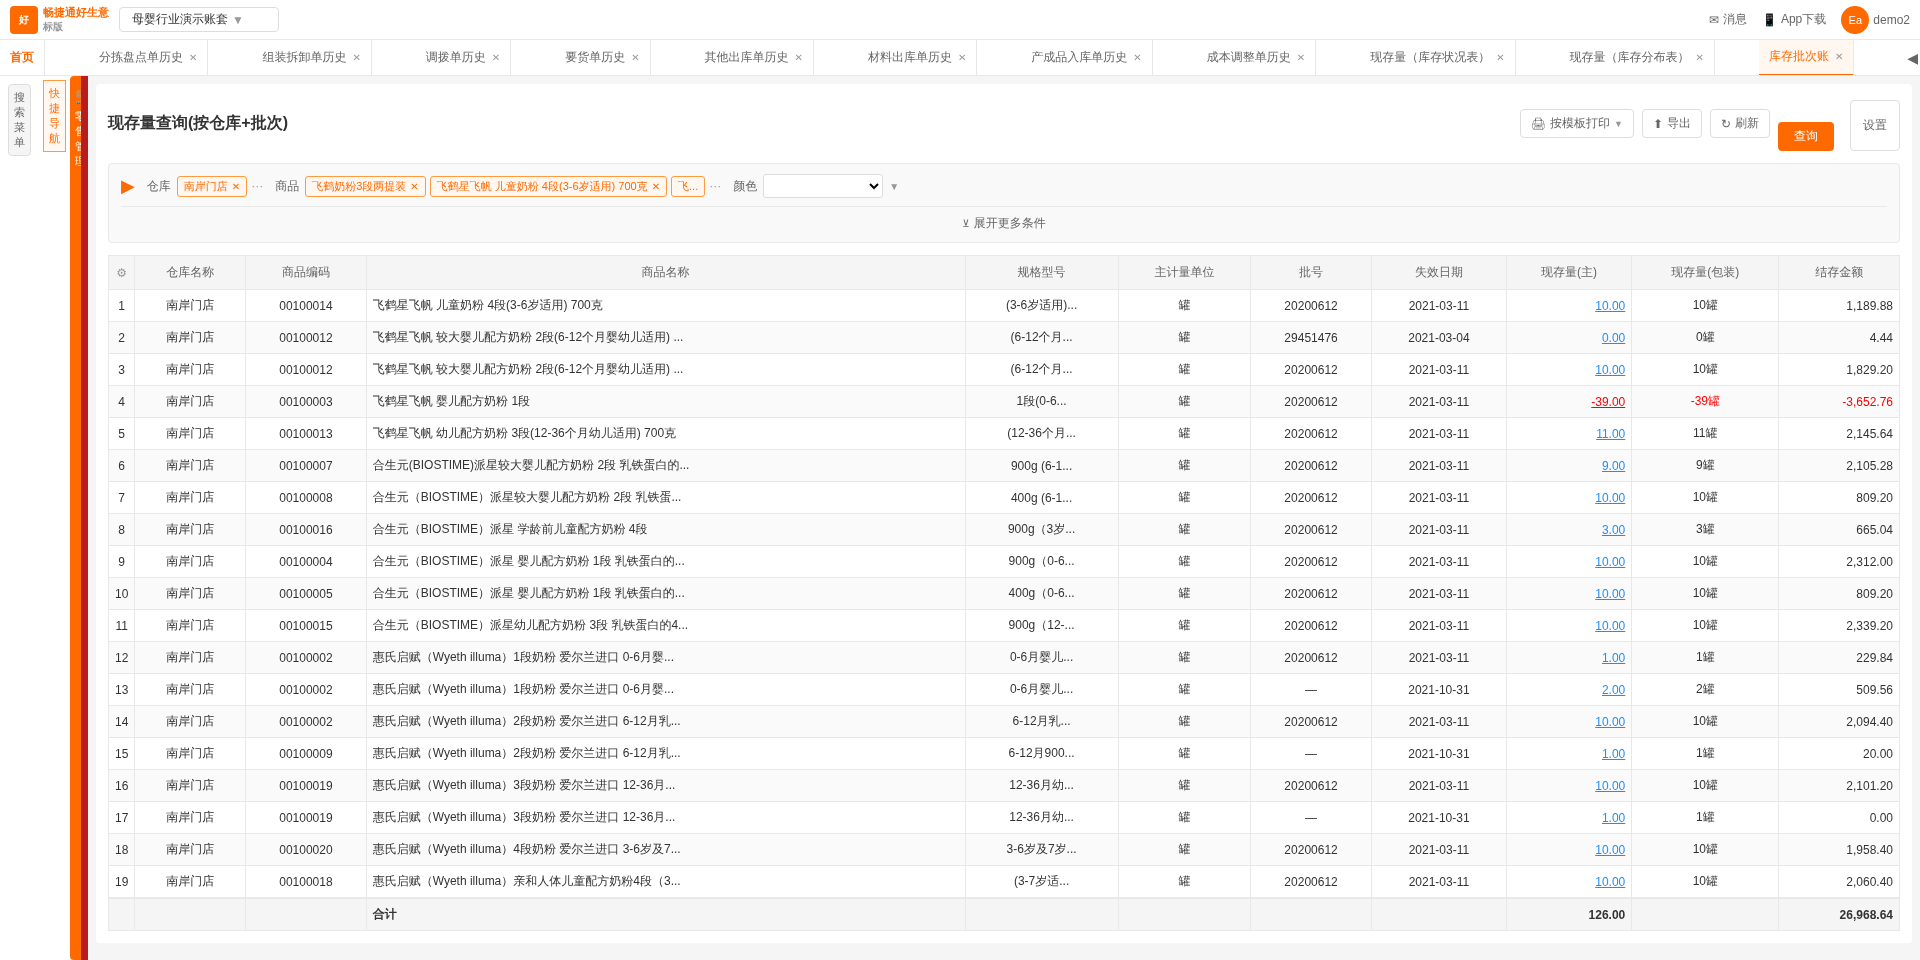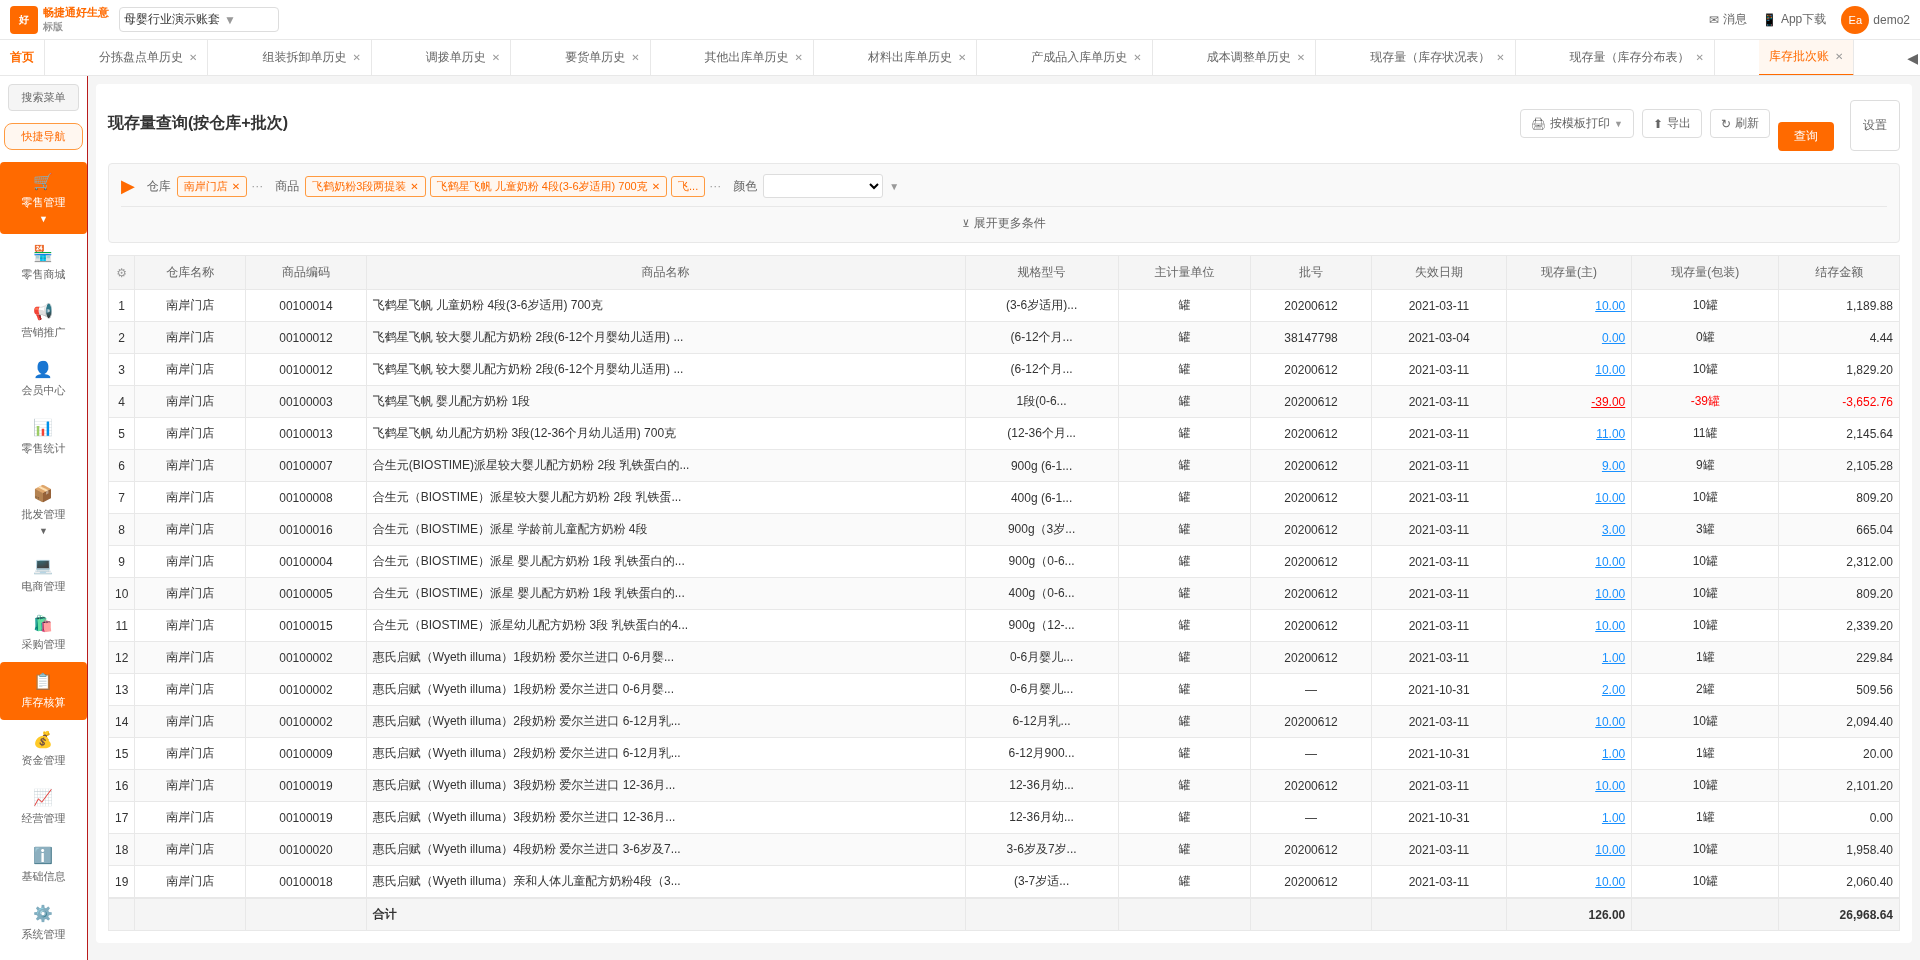--- a/index.html
+++ b/index.html
@@ -2,43 +2,43 @@
 <html><head>
   <meta charset="utf-8">
   <style>
     * { box-sizing: border-box; margin: 0; padding: 0; }
     body { font-family: 'Microsoft YaHei', Arial, sans-serif; font-size: 12px; background: #f5f5f5; color: #333; overflow: hidden; }
 
     
     .top-bar { display: flex; align-items: center; background: #fff; height: 40px; border-bottom: 1px solid #e8e8e8; padding: 0 10px; gap: 10px; }
     .logo { display: flex; align-items: center; gap: 5px; color: #ff6a00; font-weight: bold; font-size: 13px; min-width: 80px; }
     .logo-icon { width: 28px; height: 28px; background: #ff6a00; border-radius: 4px; display: flex; align-items: center; justify-content: center; color: white; font-size: 10px; }
-    .store-selector { display: flex; align-items: center; gap: 4px; border: 1px solid #ddd; border-radius: 4px; padding: 3px 4px; cursor: pointer; background: #fff; min-width: 160px; font-size: 12px; }
+    .store-selector { display: flex; align-items: center; gap: 4px; border: 1px solid #ddd; border-radius: 4px; padding: 3px 12px; cursor: pointer; background: #fff; min-width: 160px; font-size: 12px; }
     .top-right { margin-left: auto; display: flex; align-items: center; gap: 15px; }
     .top-right-item { display: flex; align-items: center; gap: 4px; cursor: pointer; color: #666; font-size: 12px; }
     .avatar { width: 28px; height: 28px; border-radius: 50%; background: #ff6a00; display: flex; align-items: center; justify-content: center; color: white; font-size: 11px; }
 
     
     .tab-bar { display: flex; align-items: center; background: #fff; border-bottom: 1px solid #e8e8e8; height: 36px; overflow: hidden; padding: 0; gap: 44px; }
     .tab-item { display: flex; align-items: center; padding: 0 10px; height: 36px; border-right: 1px solid #e8e8e8; cursor: pointer; font-size: 12px; color: #666; white-space: nowrap; gap: 4px; flex-shrink: 0; }
     .tab-item.active { background: #fff7f0; color: #ff6a00; border-bottom: 2px solid #ff6a00; }
     .tab-item.home { color: #ff6a00; font-weight: bold; }
     .tab-close { color: #999; font-size: 10px; cursor: pointer; margin-left: 2px; }
     .tab-nav { display: flex; align-items: center; margin-left: auto; padding: 0 5px; gap: 5px; }
     .tab-nav-btn { cursor: pointer; color: #666; font-size: 14px; padding: 2px 4px; }
 
     
     .main-layout { display: flex; height: calc(100vh - 76px); }
 
     
-    .sidebar { width: 88px; background: #fff; border-right: 1px solid #b91c1c; display: flex; flex-direction: column; overflow-y: auto; flex-shrink: 0; }
+    .sidebar { width: 88px; background: #fff; border-right: 7px solid #b91c1c; display: flex; flex-direction: row; overflow-y: auto; flex-shrink: 0; }
     .sidebar-search { padding: 8px; }
     .sidebar-search-btn { width: 100%; background: #f5f5f5; border: 1px solid #ddd; border-radius: 4px; padding: 5px; font-size: 11px; color: #666; cursor: pointer; text-align: center; }
     .sidebar-nav { padding: 4px; }
-    .sidebar-nav-btn { width: 100%; background: #fff7f0; border: 1px solid #ff9a40; border-radius: 8px; padding: 5px; font-size: 11px; color: #ff6a00; cursor: pointer; text-align: center; margin-bottom: 8px; }
+    .sidebar-nav-btn { width: 100%; background: #fff7f0; border: 1px solid #ff9a40; border-radius: 0; padding: 5px; font-size: 11px; color: #ff6a00; cursor: pointer; text-align: center; margin-bottom: 8px; }
     .sidebar-item { display: flex; flex-direction: column; align-items: center; padding: 10px 5px; cursor: pointer; color: #666; font-size: 11px; gap: 4px; border-radius: 4px; }
     .sidebar-item.active { background: #ff6a00; color: white; }
     .sidebar-item .icon { font-size: 16px; }
     .sidebar-divider { height: 1px; background: #f0f0f0; margin: 4px 8px; }
 
     
     .content { flex: 1; overflow: auto; padding: 0; background: #f5f5f5; }
     .page-content { background: #fff; margin: 8px; border-radius: 4px; padding: 12px; }
 
     
@@ -352,21 +352,21 @@
                 <td class="">10罐</td>
                 <td class="td-num">1,189.88</td>
               </tr>
               <tr style="background: rgb(250, 250, 250);">
                 <td class="">2</td>
                 <td class="">南岸门店</td>
                 <td class="">00100012</td>
                 <td class="td-left">飞鹤星飞帆 较大婴儿配方奶粉 2段(6-12个月婴幼儿适用) ...</td>
                 <td class="">(6-12个月...</td>
                 <td class="">罐</td>
-                <td class="">38147798</td>
+                <td class="">29451476</td>
                 <td class="">2021-03-04</td>
                 <td class="td-num td-link">0.00</td>
                 <td class="">0罐</td>
                 <td class="td-num">4.44</td>
               </tr>
               <tr>
                 <td class="">3</td>
                 <td class="">南岸门店</td>
                 <td class="">00100012</td>
                 <td class="td-left">飞鹤星飞帆 较大婴儿配方奶粉 2段(6-12个月婴幼儿适用) ...</td>

